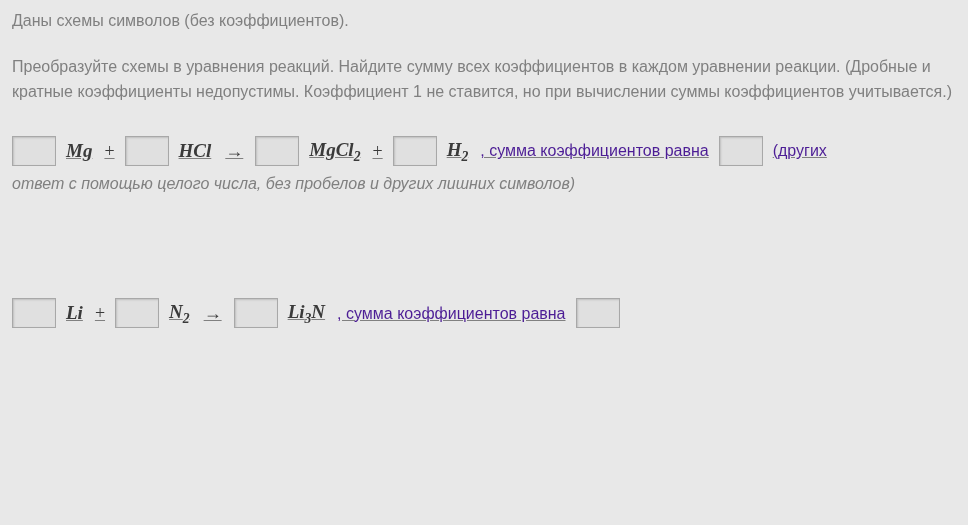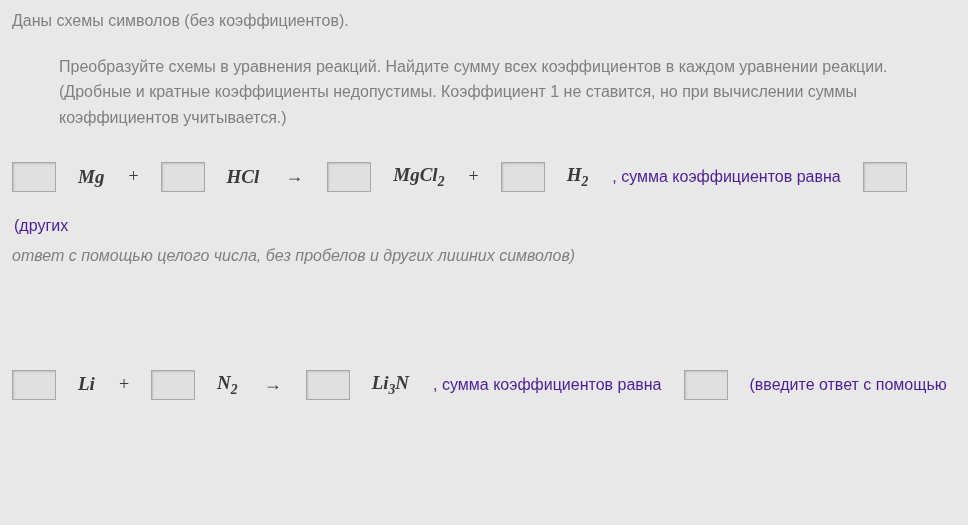--- a/index.html
+++ b/index.html
@@ -15,30 +15,30 @@
       font-size: 16px;
       line-height: 1.6;
       width: 968px;
       height: 525px;
     }
     .intro {
       margin-bottom: 20px;
     }
     .instructions {
       margin-bottom: 30px;
-      margin-left: 47px;
     }
     .equation-block {
       margin-bottom: 40px;
     }
     .equation-line {
       display: flex;
       align-items: center;
       flex-wrap: wrap;
-      gap: 20px;
+      gap: 8px;
+      text-decoration: underline;
     }
     .input-box {
       display: inline-block;
       width: 44px;
       height: 30px;
       background: #e0e0e0;
       border: 1px solid #a8a8a8;
       box-shadow: inset 1px 1px 2px rgba(0,0,0,0.15);
       vertical-align: middle;
       text-align: center;
@@ -115,15 +115,14 @@
     <input class="input-box" style="">
     <span class="formula">Li</span>
     <span class="plus">+</span>
     <input class="input-box" style="">
     <span class="formula"><span>N</span><sub>2</sub></span>
     <span class="arrow">→</span>
     <input class="input-box" style="">
     <span class="formula"><span>Li</span><sub>3</sub><span>N</span></span>
     <span class="text-inline">, сумма коэффициентов равна</span>
     <input class="input-box" style="">
-    <span class="text-inline">(введите ответ с помощью</span>
   </div>
 </div>
 
 </body></html>

